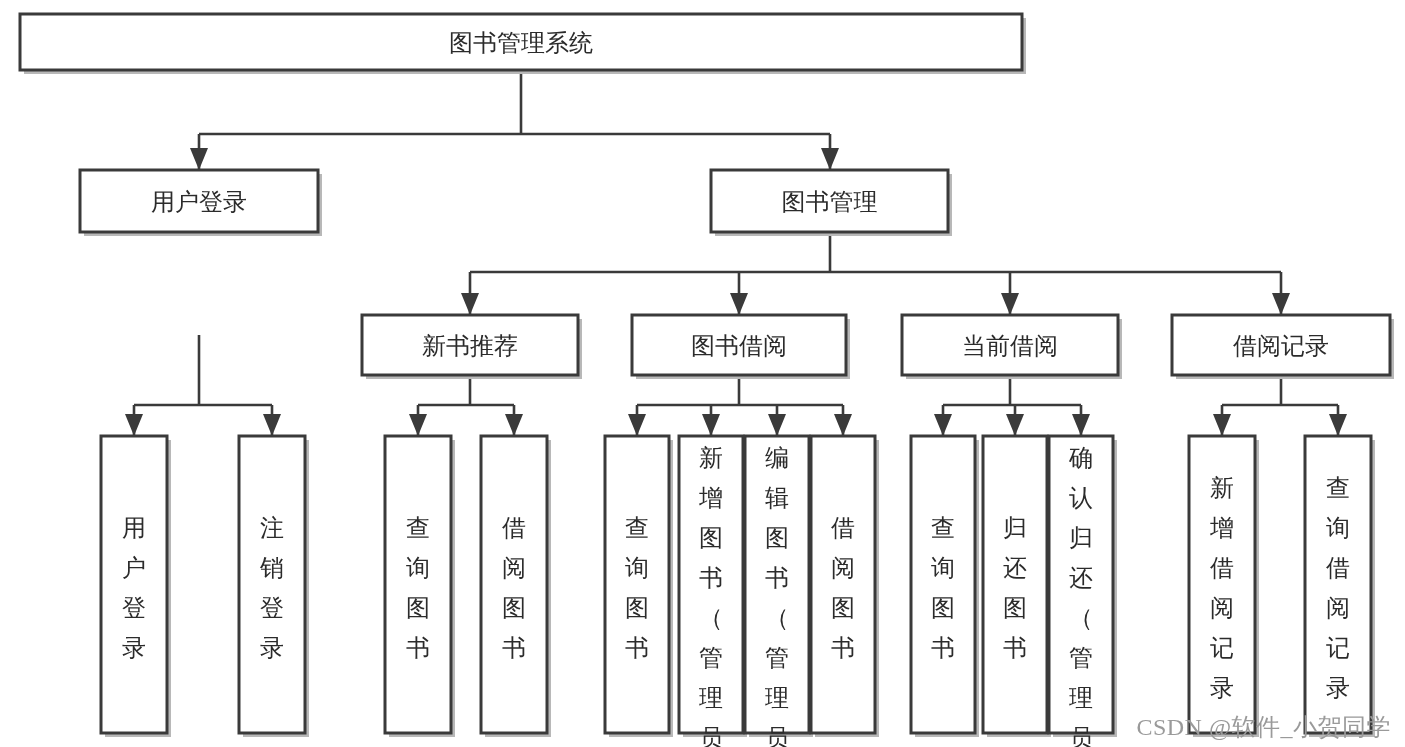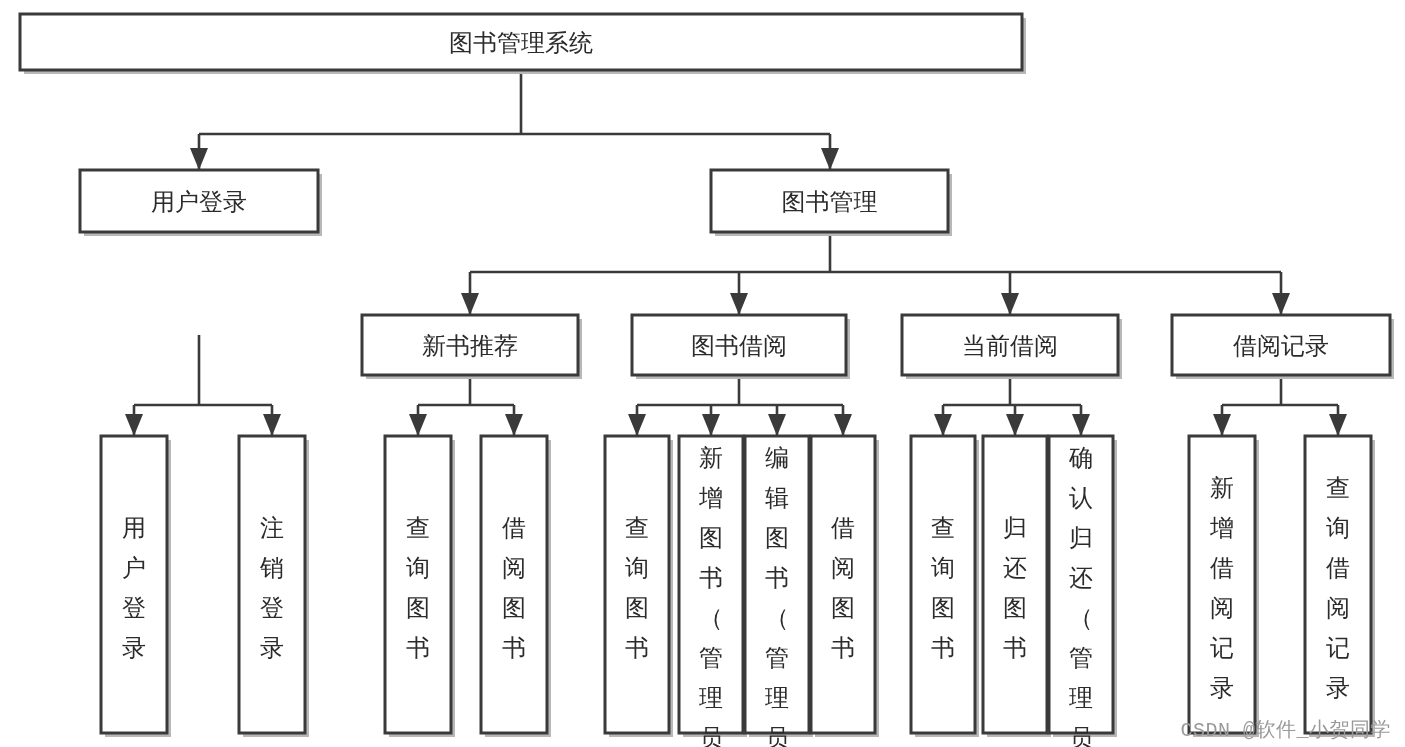--- a/index.html
+++ b/index.html
@@ -25,22 +25,22 @@
   .leaf-label{
     font-family:"DejaVu Sans","Liberation Sans",sans-serif;
     font-size:24px;
     fill:#2b2b2b;
     text-anchor:middle;
   }
   .watermark{
     position:absolute;
     right:14px;
     bottom:4px;
-    font-family:Liberation Mono, monospace;
-    font-size:20px;
+    font-family:Liberation Serif, serif;
+    font-size:24px;
     color:#9a9a9a;
     white-space:nowrap;
     letter-spacing:0.5px;
     pointer-events:none;
   }
 </style>
 </head>
 <body>
 
 <div id="diagram-root">

